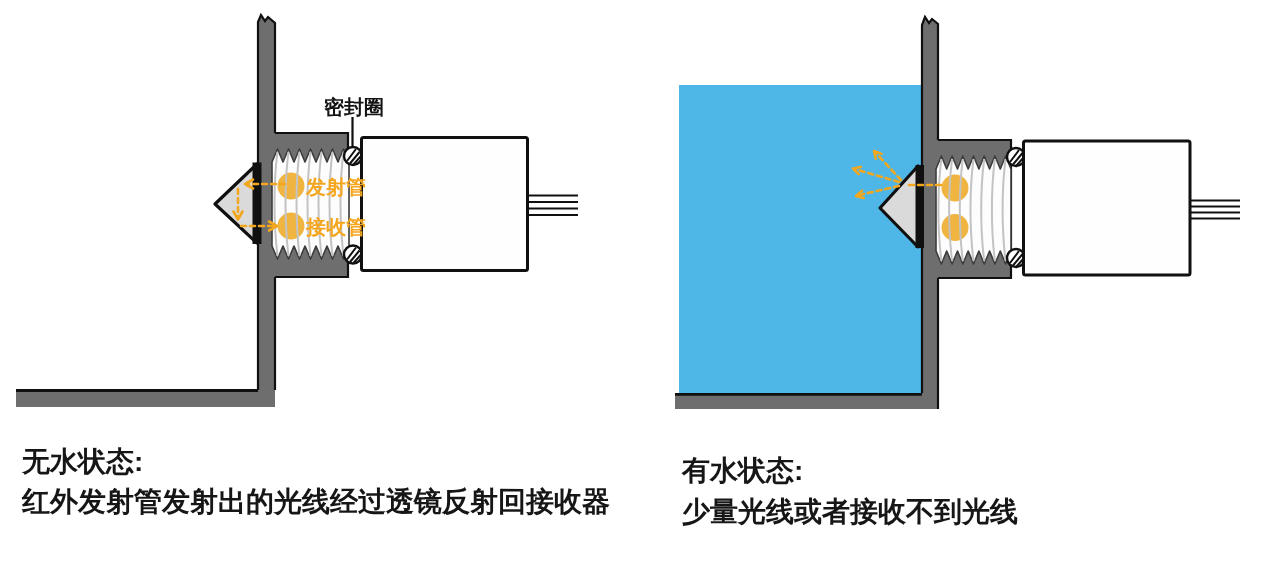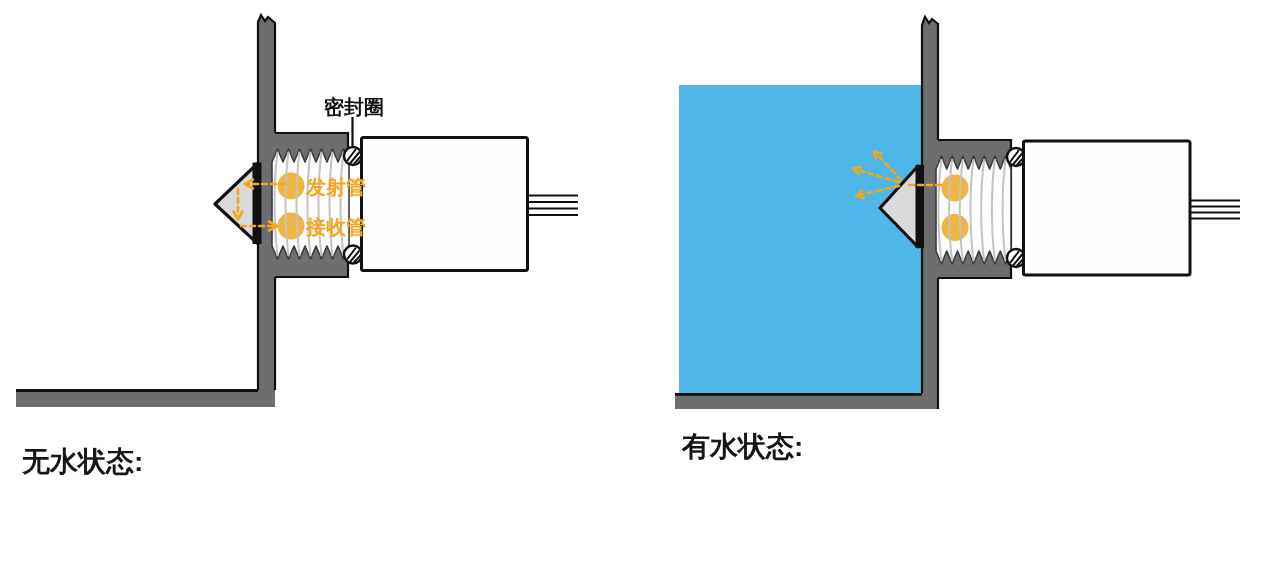--- a/index.html
+++ b/index.html
@@ -136,19 +136,21 @@
         <path class="ray" d="M899,182 L854,169"></path>
         <path class="rayhead" d="M858.7,174.1 L853,168.5 L860.8,166.9"></path>
         <path class="ray" d="M899,186 L857,195.5"></path>
         <path class="rayhead" d="M863.7,198.1 L856,196 L862,190.7"></path>
       </g>
     </g>
   </svg>
 
   <div class="caption" style="left:22px;top:442px;">
     <div>无水状态:</div>
+    <div>红外发射管发射出的光线经过透镜反射回接收器</div>
   </div>
 
-  <div class="caption" style="left:682px;top:426px;line-height:41px;">
+  <div class="caption" style="left:682px;top:450px;line-height:41px;">
     <div>有水状态:</div>
+    <div>少量光线或者接收不到光线</div>
   </div>
 
 </div>
 
 </body></html>

